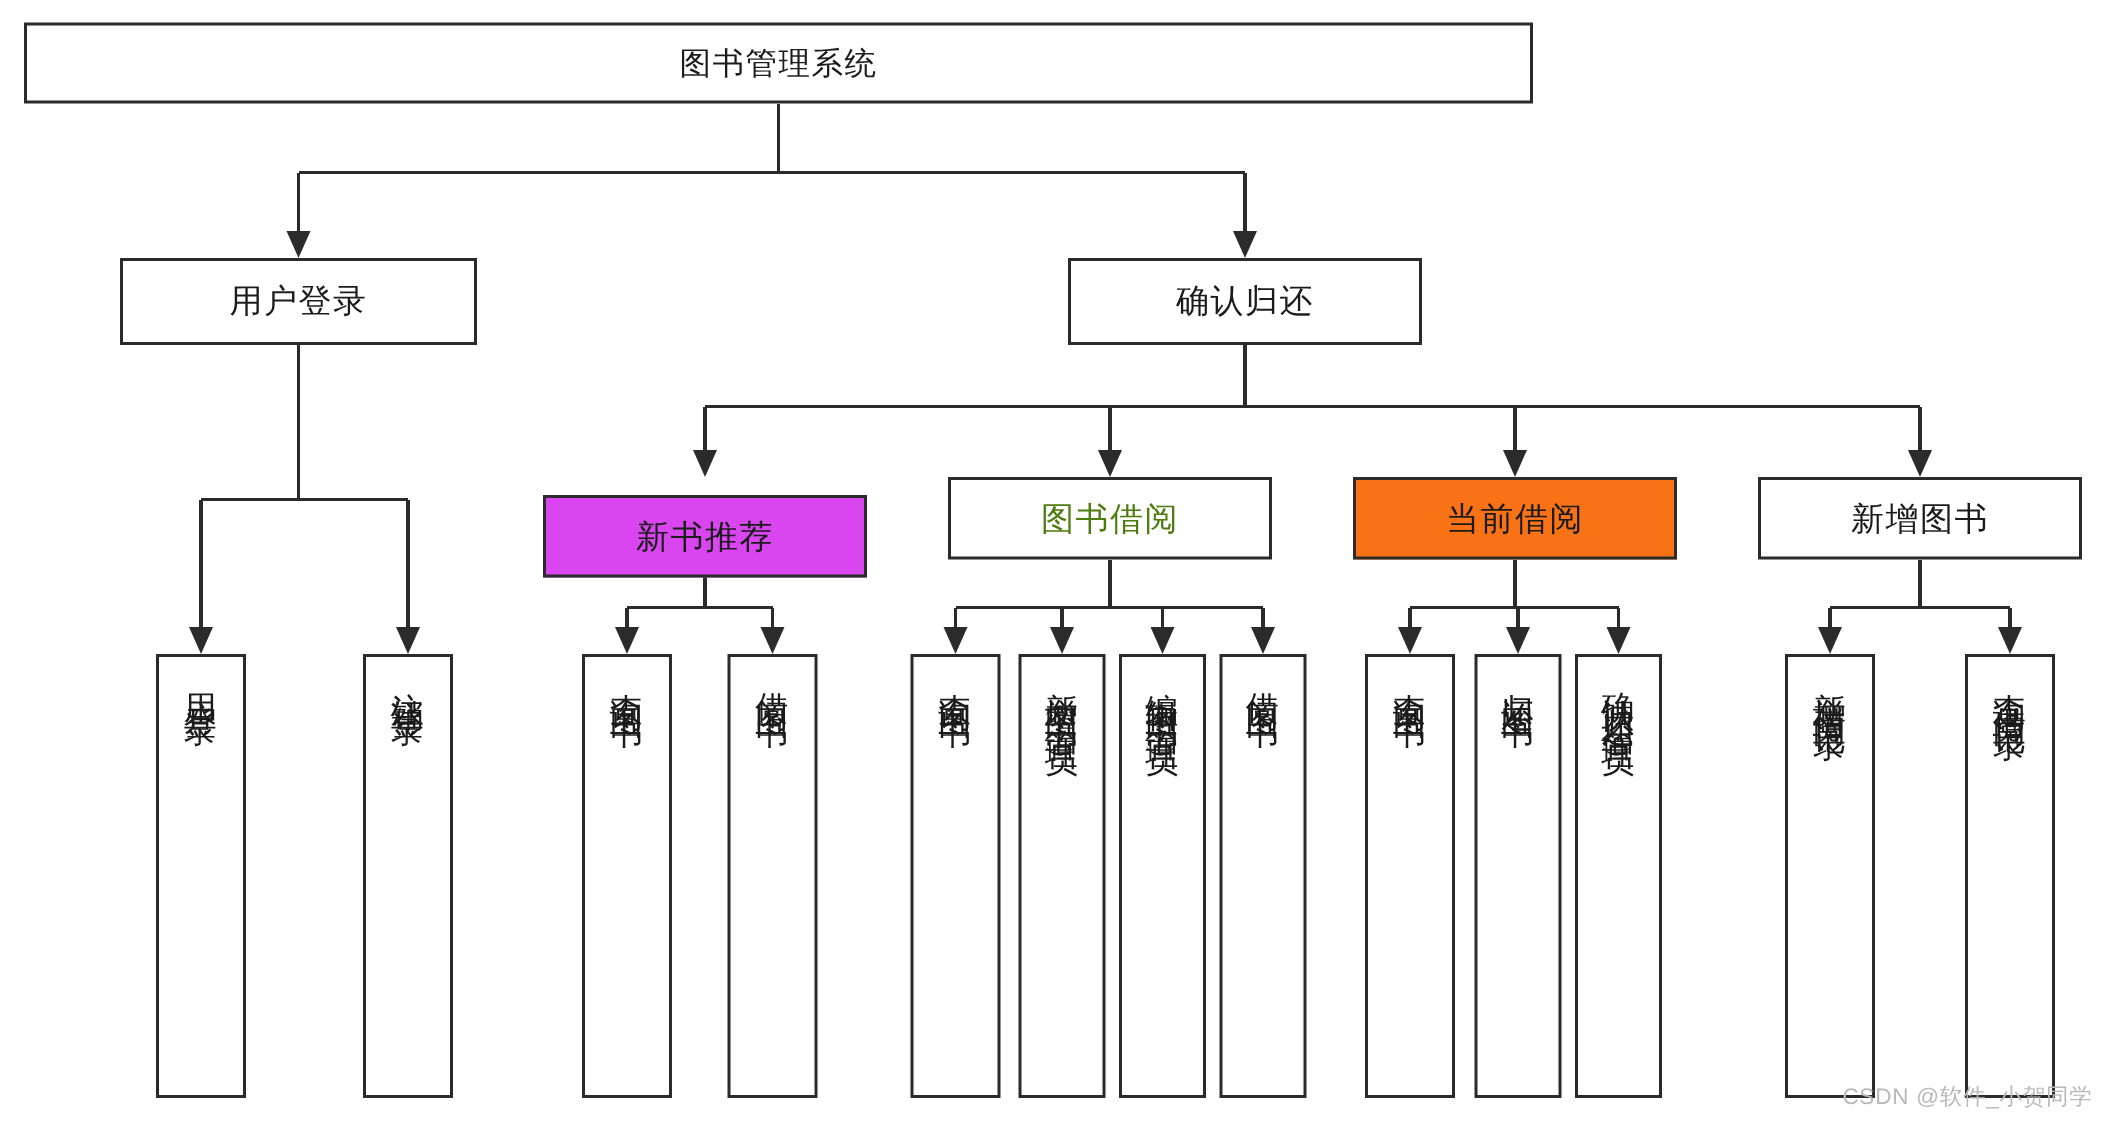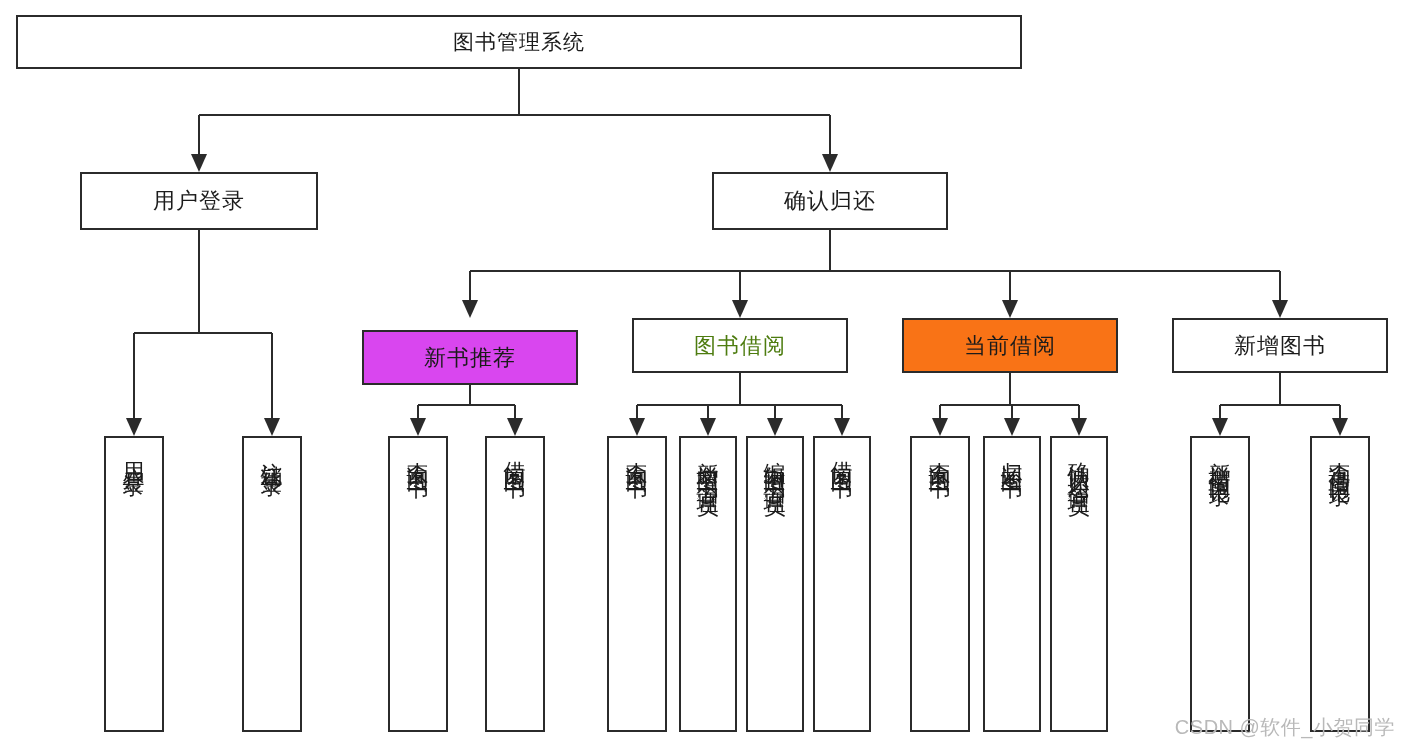--- a/index.html
+++ b/index.html
@@ -55,21 +55,21 @@
     line-height: 1.05;
     letter-spacing: 5px;
   }
   .htext {
     white-space: nowrap;
   }
   #watermark {
     position: absolute;
     right: 10px;
     bottom: 6px;
-    font-size: 20px;
+    font-size: 15px;
     color: #b9b9b9;
     white-space: nowrap;
     letter-spacing: 0.5px;
   }
 </style>
 </head>
 <body>
 
 <div id="canvas">
 

